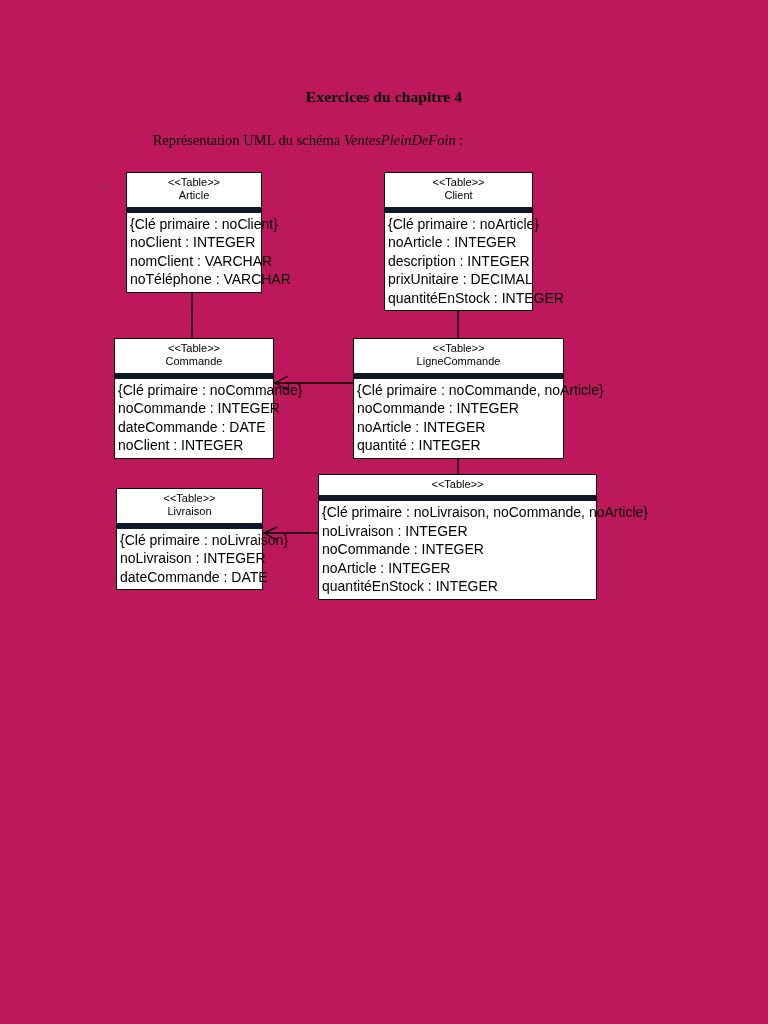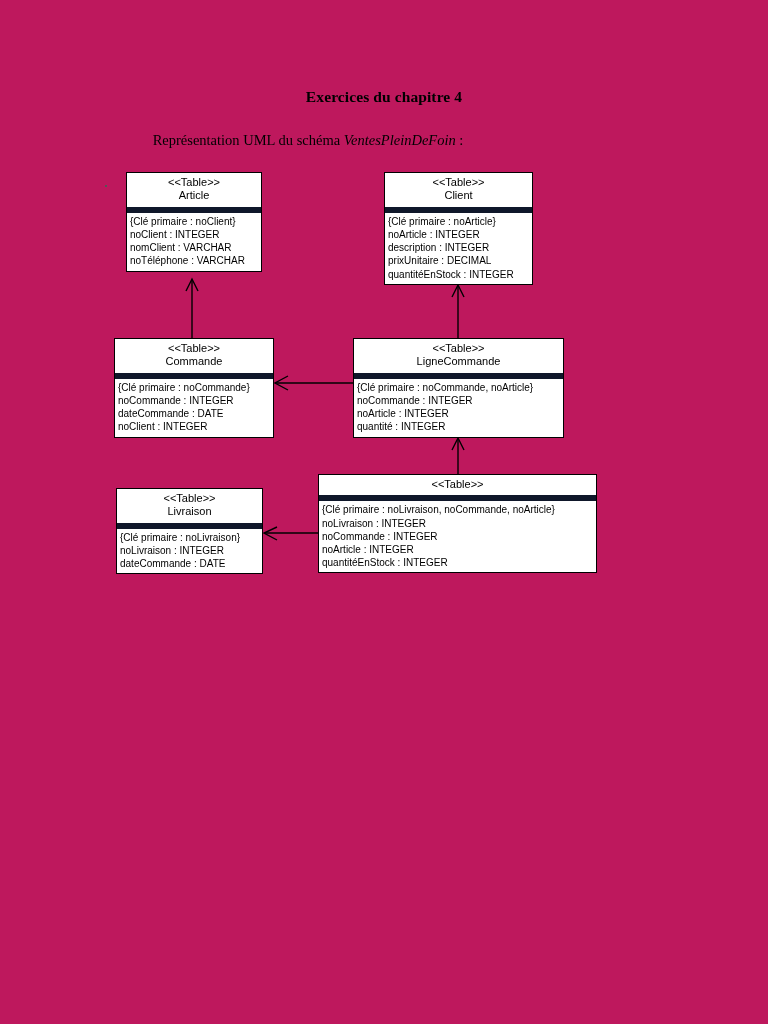--- a/index.html
+++ b/index.html
@@ -76,21 +76,21 @@
     display: block;
     font-size: 11px;
   }
   .uml-name {
     display: block;
     font-size: 11px;
   }
   .uml-attrs {
     padding: 2px 2px 3px 3px;
     line-height: 1.32;
-    font-size: 10px;
+    font-size: 14px;
   }
   .uml-attr {
     display: block;
     white-space: nowrap;
   }
 
   
   .conn-layer {
     position: absolute;
     left: 0; top: 0;

